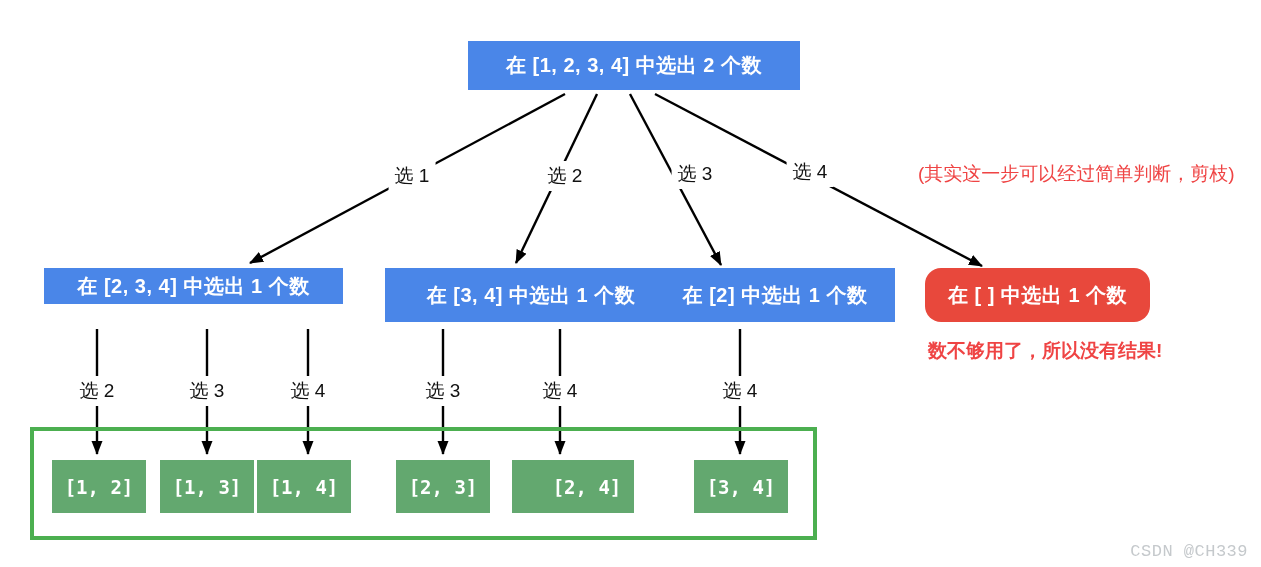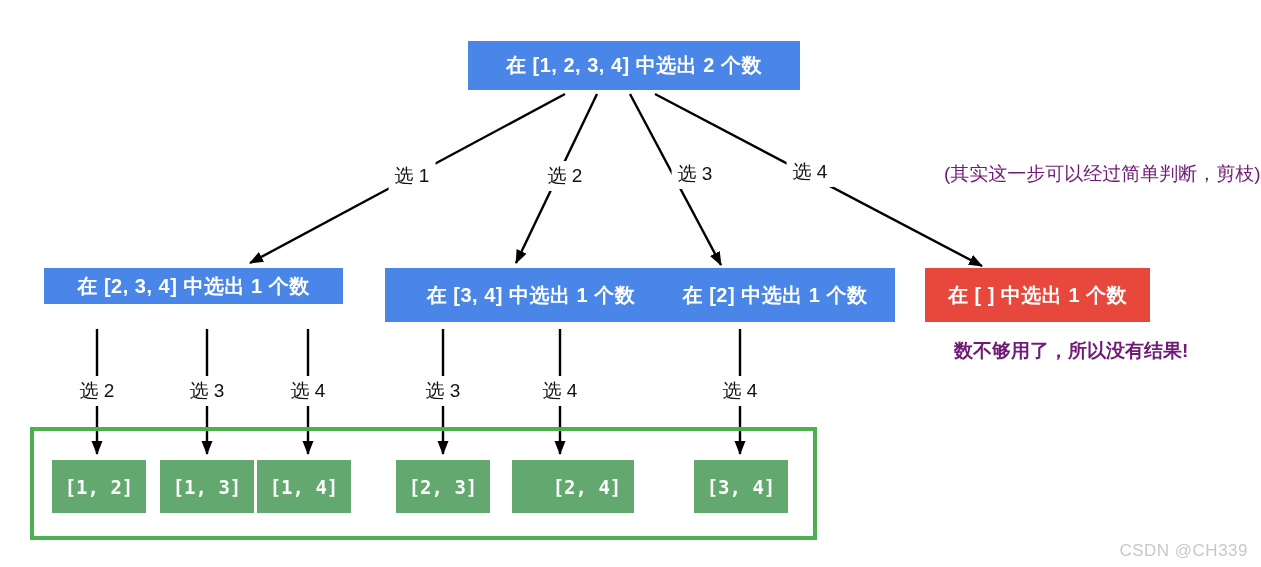--- a/index.html
+++ b/index.html
@@ -11,35 +11,35 @@
   .node{
     position:absolute;display:flex;align-items:center;justify-content:center;
     color:#ffffff;font-weight:bold;font-size:20px;white-space:nowrap;letter-spacing:0.5px;
   }
   .node.blue{background:#4a86e8;}
   .node.red{background:#e8483c;}
   .edge-label{
     position:absolute;transform:translate(-50%,-50%);background:#ffffff;
     padding:2px 6px;font-size:19px;color:#111111;white-space:nowrap;
   }
-  .free-text{position:absolute;font-size:19px;color:#701a75;white-space:nowrap;margin-left:26px;}
+  .free-text{position:absolute;font-size:19px;color:#ef4444;white-space:nowrap;}
   .free-text.bold{font-weight:bold;font-size:19px;}
   .result-container{
     position:absolute;left:30px;top:427px;width:787px;height:113px;
     border:4px solid #4caf50;box-sizing:border-box;background:transparent;
   }
   .result-box{
     position:absolute;top:460px;height:53px;width:94px;background:#63a86f;
     display:flex;align-items:center;justify-content:center;color:#ffffff;
     font-family:"DejaVu Sans Mono","Liberation Mono",monospace;font-size:19px;font-weight:bold;
     white-space:nowrap;
   }
   .watermark{
     position:absolute;right:13px;bottom:6px;color:#c5c9cc;font-size:17px;
-    font-family:Liberation Sans, sans-serif;letter-spacing:0.5px;
+    font-family:Liberation Mono, monospace;letter-spacing:0.5px;
   }
 </style>
 </head>
 <body>
 
 <svg id="arrows" viewBox="0 0 1261 567" xmlns="http://www.w3.org/2000/svg">
   <defs>
     <marker id="ah" markerUnits="userSpaceOnUse" markerWidth="16" markerHeight="13" refX="13" refY="5.5" orient="auto">
       <path d="M0,0 L14,5.5 L0,11 Z" fill="#000000"></path>
     </marker>
@@ -65,21 +65,21 @@
 <div class="edge-label" style="left:412px;top:176px;">选 1</div>
 <div class="edge-label" style="left:565px;top:176px;">选 2</div>
 <div class="edge-label" style="left:695px;top:174px;">选 3</div>
 <div class="edge-label" style="left:810px;top:172px;">选 4</div>
 
 <div class="free-text" style="left:918px;top:161px;">(其实这一步可以经过简单判断，剪枝)</div>
 
 <div class="node blue" style="left:44px;top:268px;width:299px;height:36px;">在 [2, 3, 4] 中选出 1 个数</div>
 <div class="node blue" style="left:385px;top:268px;width:292px;height:54px;">在 [3, 4] 中选出 1 个数</div>
 <div class="node blue" style="left:655px;top:268px;width:240px;height:54px;">在 [2] 中选出 1 个数</div>
-<div class="node red" style="left:925px;top:268px;width:225px;height:54px;">在 [ ] 中选出 1 个数</div>
+<div class="node red" style="left:925px;top:268px;width:225px;height:54px;border-radius:16px;">在 [ ] 中选出 1 个数</div>
 
 <div class="free-text bold" style="left:928px;top:338px;">数不够用了，所以没有结果!</div>
 
 <div class="edge-label" style="left:97px;top:391px;">选 2</div>
 <div class="edge-label" style="left:207px;top:391px;">选 3</div>
 <div class="edge-label" style="left:308px;top:391px;">选 4</div>
 <div class="edge-label" style="left:443px;top:391px;">选 3</div>
 <div class="edge-label" style="left:560px;top:391px;">选 4</div>
 <div class="edge-label" style="left:740px;top:391px;">选 4</div>
 

